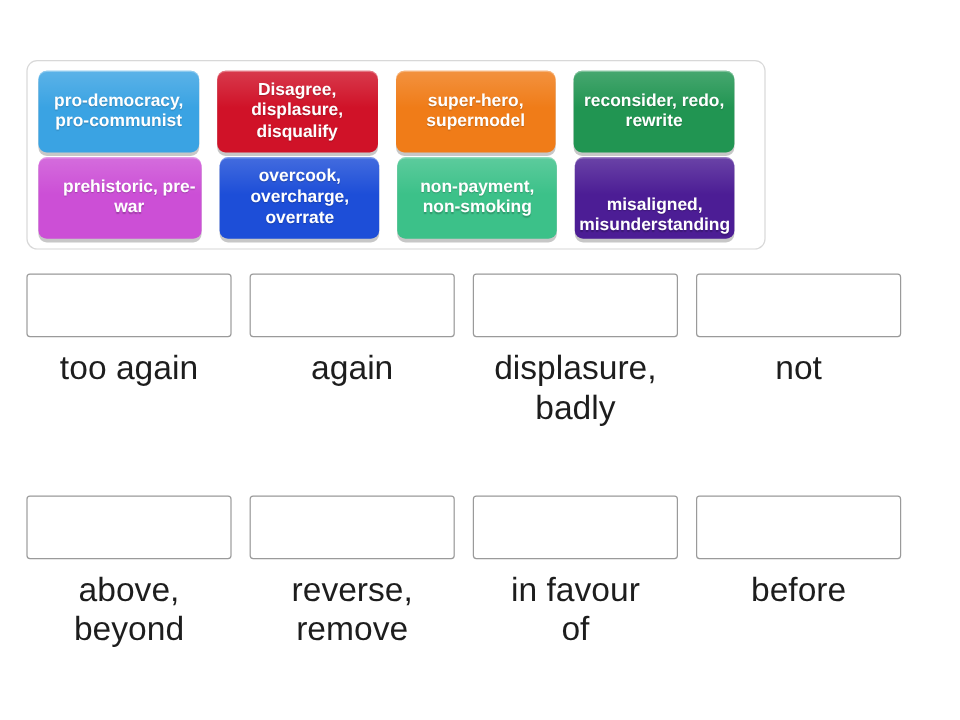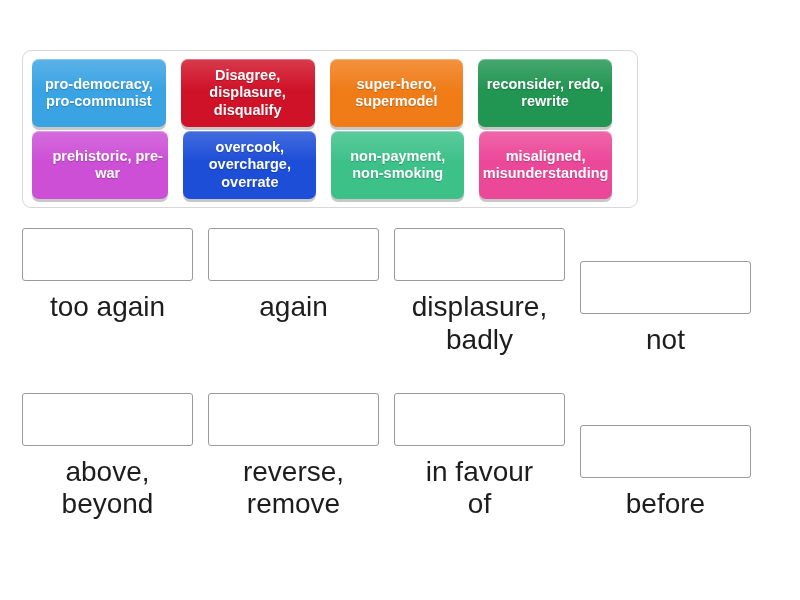--- a/index.html
+++ b/index.html
@@ -82,40 +82,40 @@
     flex-direction: row;
     margin-bottom: 8px;
   }
   .answer-cell {
     width: 171px;
     margin-right: 15px;
     display: flex;
     flex-direction: column;
     align-items: center;
   }
-  .answer-cell:last-child { margin-right: 0; justify-content: flex-end; }
+  .answer-cell:last-child { margin-right: 0; }
   .dropzone {
     width: 171px;
     height: 53px;
     box-sizing: border-box;
     border: 1px solid #9a9a9a;
     border-radius: 3px;
     background: #ffffff;
   }
   .answer-label {
     margin-top: 10px;
     font-size: 28px;
     line-height: 1.17;
     color: #1d1d1d;
     text-align: center;
     font-weight: normal;
     width: 185px;
     white-space: pre-line;
   }
-  #answer-row-2 { margin-top: 36px; }
+  #answer-row-2 { margin-top: 56px; }
 </style>
 </head>
 <body>
 
 <div id="tile-tray">
   <div class="tile-row">
     <div class="tile" style="background: rgb(58, 163, 227);">
       <span>pro-democracy,
 pro-communist</span>
     </div>
@@ -139,21 +139,21 @@
     </div>
     <div class="tile" style="background: #1d4ed8;">
       <span>overcook,
 overcharge,
 overrate</span>
     </div>
     <div class="tile" style="background: rgb(60, 193, 137);">
       <span>non-payment,
 non-smoking</span>
     </div>
-    <div class="tile" style="background: #ec4899;">
+    <div class="tile" style="background: #4c1d95; align-items: flex-end;">
       <span>misaligned,
 misunderstanding</span>
     </div>
   </div>
 </div>
 
 <div id="answer-grid">
 
   <div class="answer-row" id="answer-row-1">
     <div class="answer-cell">

